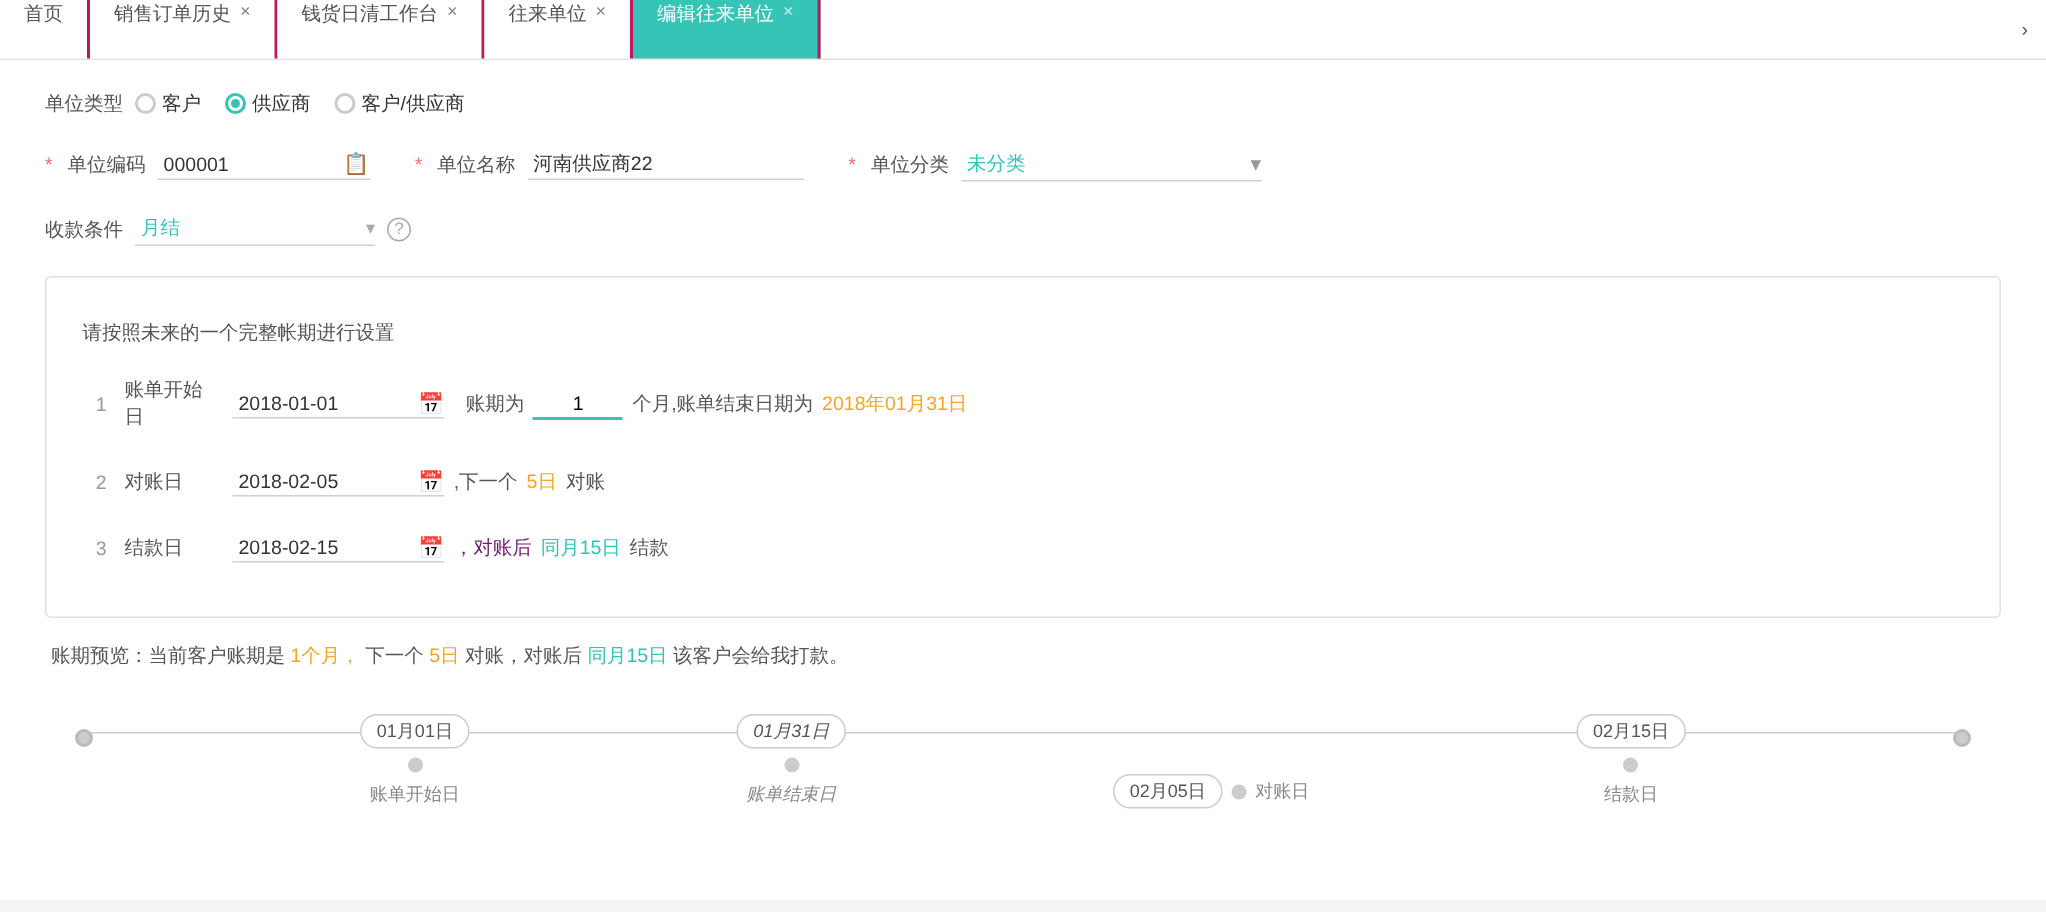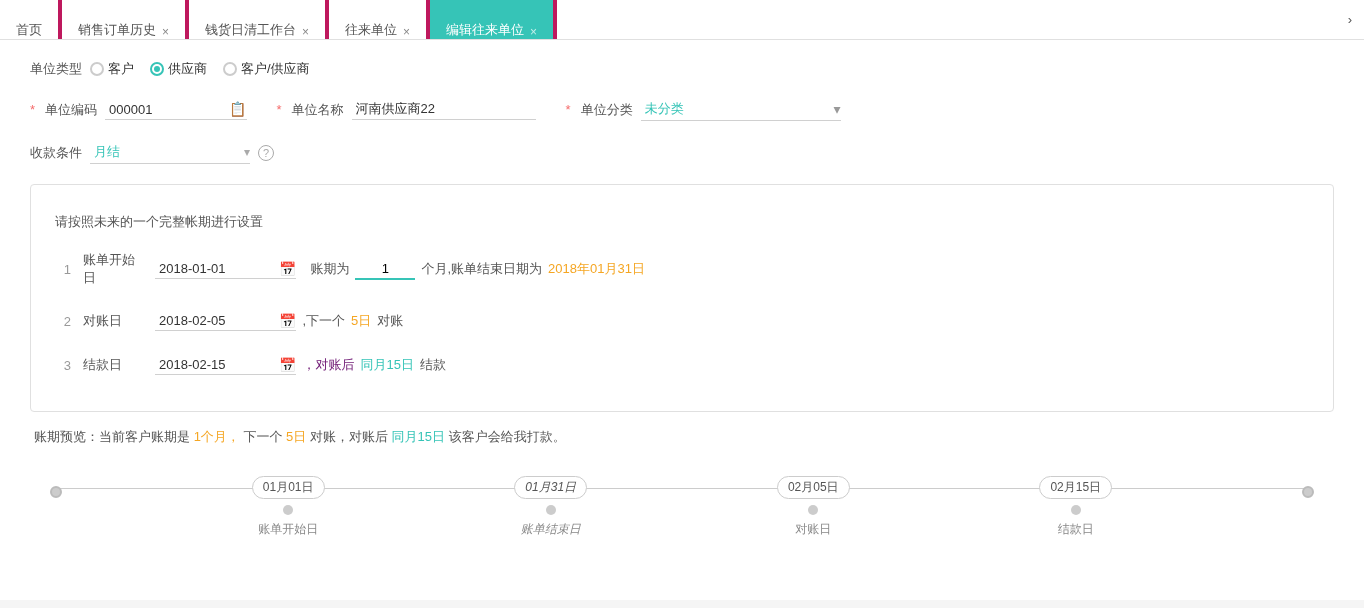--- a/index.html
+++ b/index.html
@@ -9,24 +9,24 @@
     .tab-bar {
       display: flex;
       align-items: stretch;
       background: #fff;
       border-bottom: 1px solid #e0e0e0;
       height: 40px;
       padding-left: 0;
     }
     .tab {
       display: flex;
-      align-items: flex-end;
+      align-items: flex-start;
       padding: 0 16px;
       cursor: pointer;
-      border-right: 4px solid #be185d;
+      border-right: 2px solid #be185d;
       font-size: 13px;
       color: #555;
       gap: 6px;
       white-space: nowrap;
       background: #fff;
     }
     .tab.active {
       background: #36c4b7;
       color: #fff;
     }
@@ -388,21 +388,21 @@
         <div style="width:10px;height:10px;border-radius:50%;background:#ccc;"></div>
         <div style="font-size:12px;color:#888;">账单开始日</div>
       </div>
 
       <div style="display:flex;flex-direction:column;align-items:center;gap:6px;font-style:italic;">
         <div style="border:1px solid #ccc;border-radius:12px;padding:2px 10px;font-size:12px;color:#555;background:#fff;">01月31日</div>
         <div style="width:10px;height:10px;border-radius:50%;background:#ccc;"></div>
         <div style="font-size:12px;color:#888;">账单结束日</div>
       </div>
 
-      <div style="display:flex;flex-direction:column;align-items:center;gap:6px;">
+      <div style="display:flex;flex-direction:row;align-items:center;gap:6px;margin-top:40px;">
         <div style="border:1px solid #ccc;border-radius:12px;padding:2px 10px;font-size:12px;color:#555;background:#fff;">02月05日</div>
         <div style="width:10px;height:10px;border-radius:50%;background:#ccc;"></div>
         <div style="font-size:12px;color:#888;">对账日</div>
       </div>
 
       <div style="display:flex;flex-direction:column;align-items:center;gap:6px;">
         <div style="border:1px solid #ccc;border-radius:12px;padding:2px 10px;font-size:12px;color:#555;background:#fff;">02月15日</div>
         <div style="width:10px;height:10px;border-radius:50%;background:#ccc;"></div>
         <div style="font-size:12px;color:#888;">结款日</div>
       </div>

